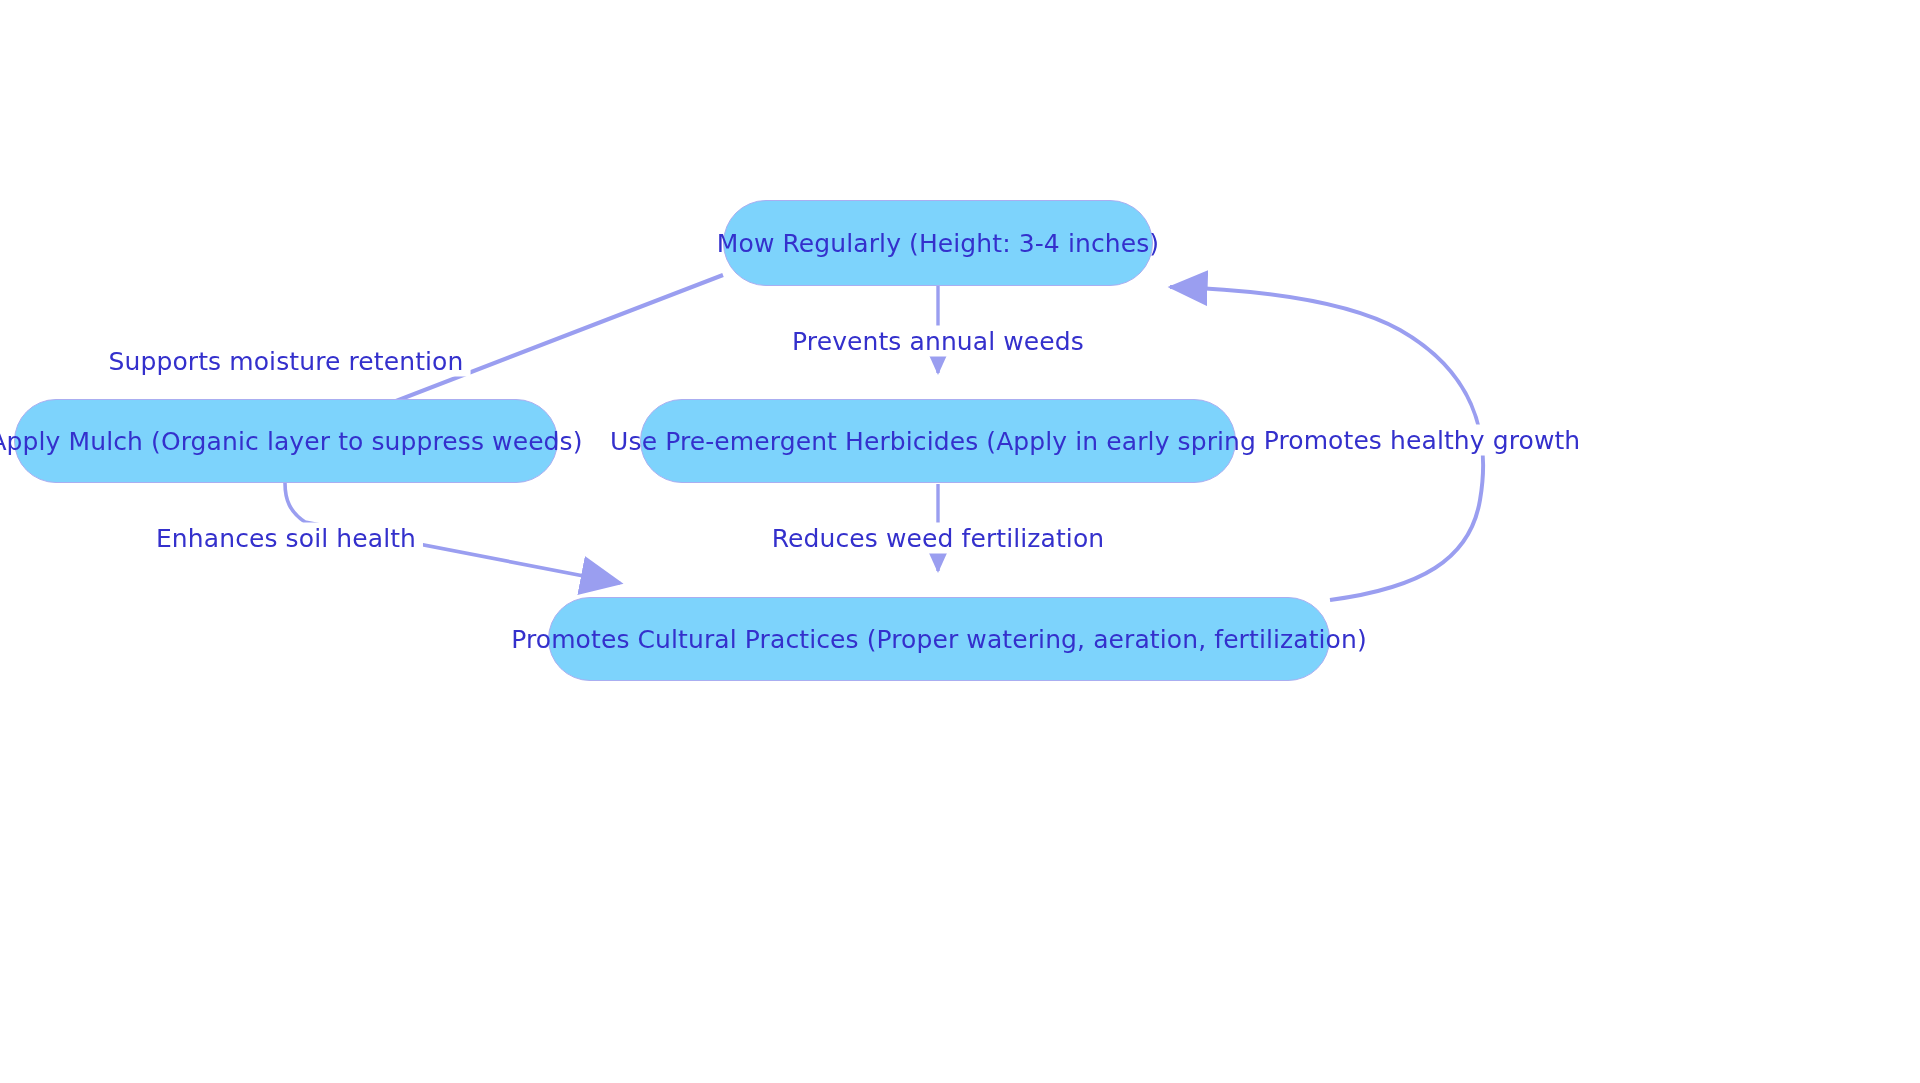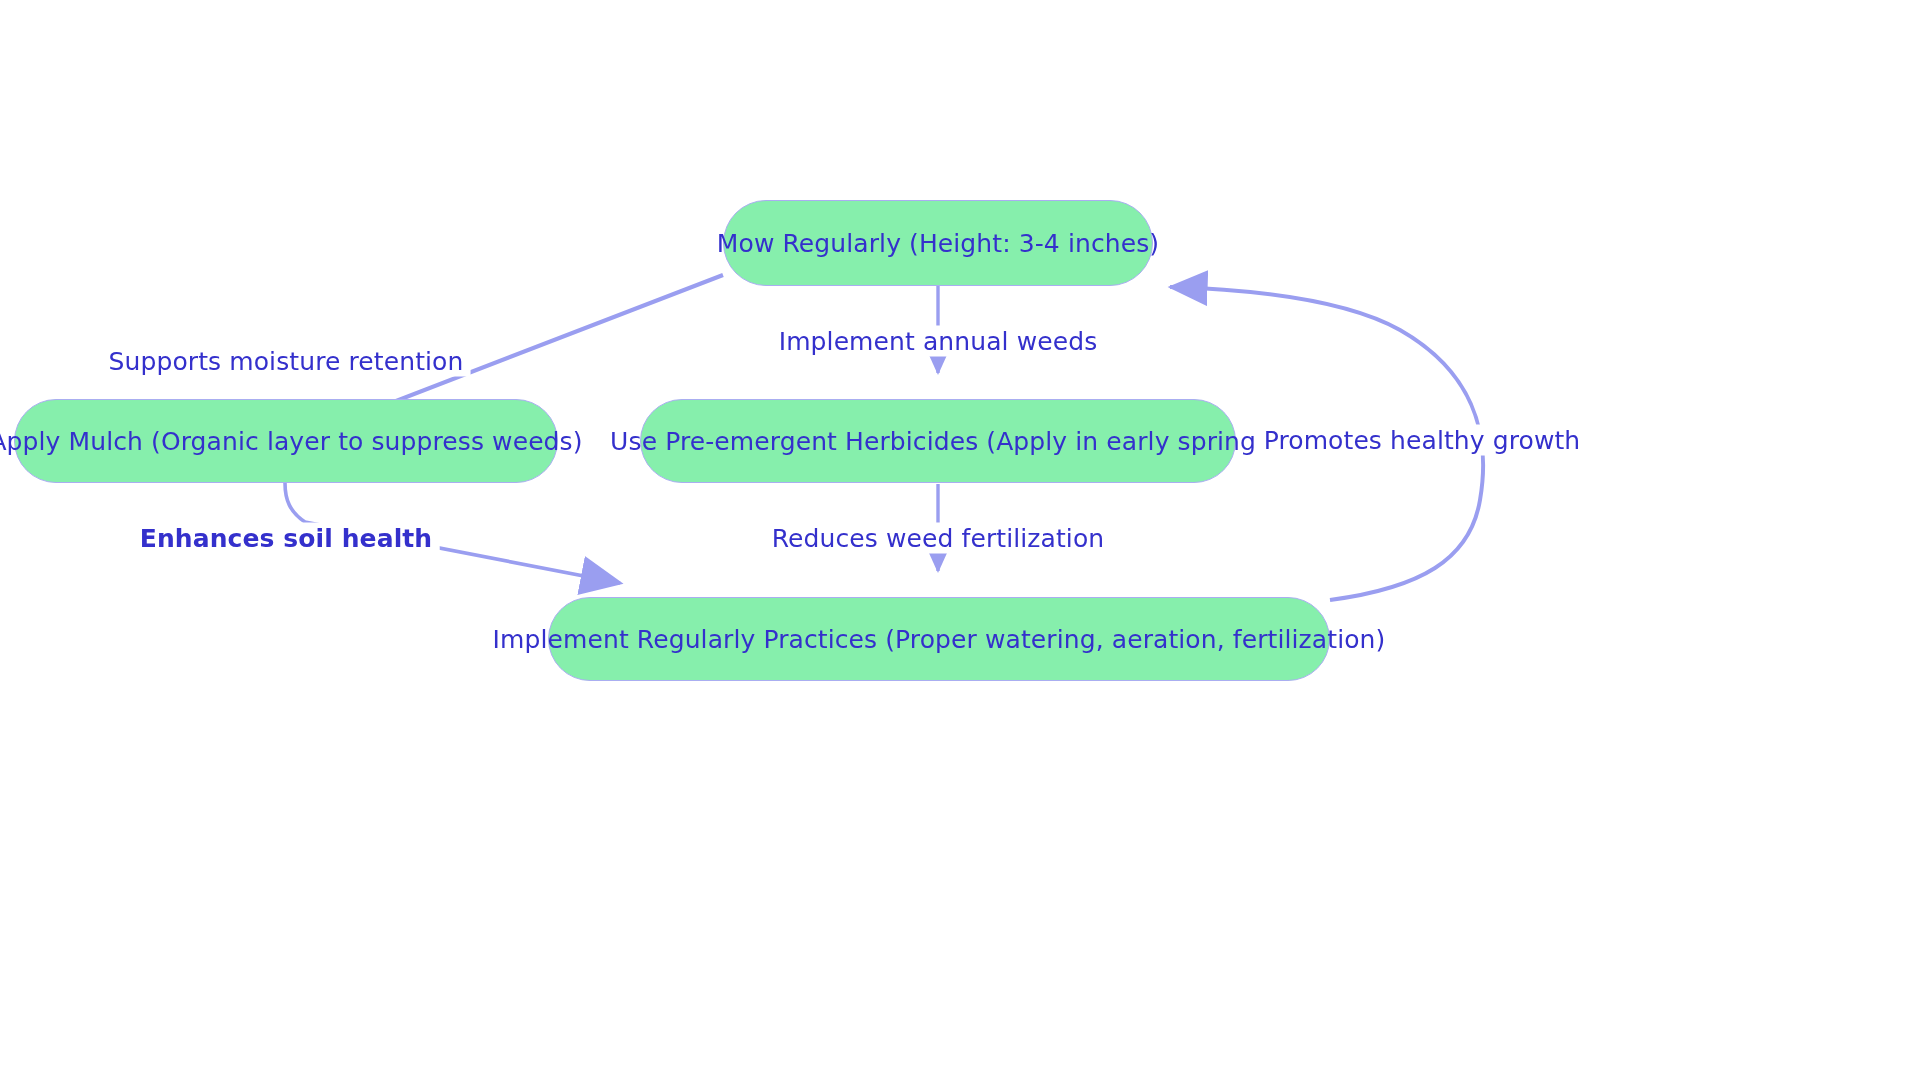--- a/index.html
+++ b/index.html
@@ -23,21 +23,21 @@
   #edge-layer {
     position: absolute;
     left: 0;
     top: 0;
     width: 1920px;
     height: 1083px;
   }
   .node {
     position: absolute;
     box-sizing: border-box;
-    background: #86efac;
+    background: #7dd3fc;
     border: 1.6px solid #aaaef1;
     border-radius: 9999px;
     display: flex;
     align-items: center;
     justify-content: center;
   }
   .node-label {
     color: #3430cc;
     font-size: 25px;
     font-weight: 400;
@@ -91,26 +91,26 @@
 
   <div class="node" style="left:14px; top:399px; width:544px; height:84px;">
     <span class="node-label">Apply Mulch (Organic layer to suppress weeds)</span>
   </div>
 
   <div class="node" style="left:640px; top:399px; width:596px; height:84px;">
     <span class="node-label">Use Pre-emergent Herbicides (Apply in early spring)</span>
   </div>
 
   <div class="node" style="left:548px; top:597px; width:782px; height:84px;">
-    <span class="node-label">Implement Regularly Practices (Proper watering, aeration, fertilization)</span>
+    <span class="node-label">Promotes Cultural Practices (Proper watering, aeration, fertilization)</span>
   </div>
 
   <div class="edge-label" style="left:286px; top:361px;">Supports moisture retention</div>
 
-  <div class="edge-label" style="left:938px; top:341px;">Implement annual weeds</div>
+  <div class="edge-label" style="left:938px; top:341px;">Prevents annual weeds</div>
 
-  <div class="edge-label" style="left:286px; top:538px;font-weight:bold;">Enhances soil health</div>
+  <div class="edge-label" style="left:286px; top:538px;">Enhances soil health</div>
 
   <div class="edge-label" style="left:938px; top:538px;">Reduces weed fertilization</div>
 
   <div class="edge-label" style="left:1422px; top:440px;">Promotes healthy growth</div>
 
 </div>
 
 </body></html>

